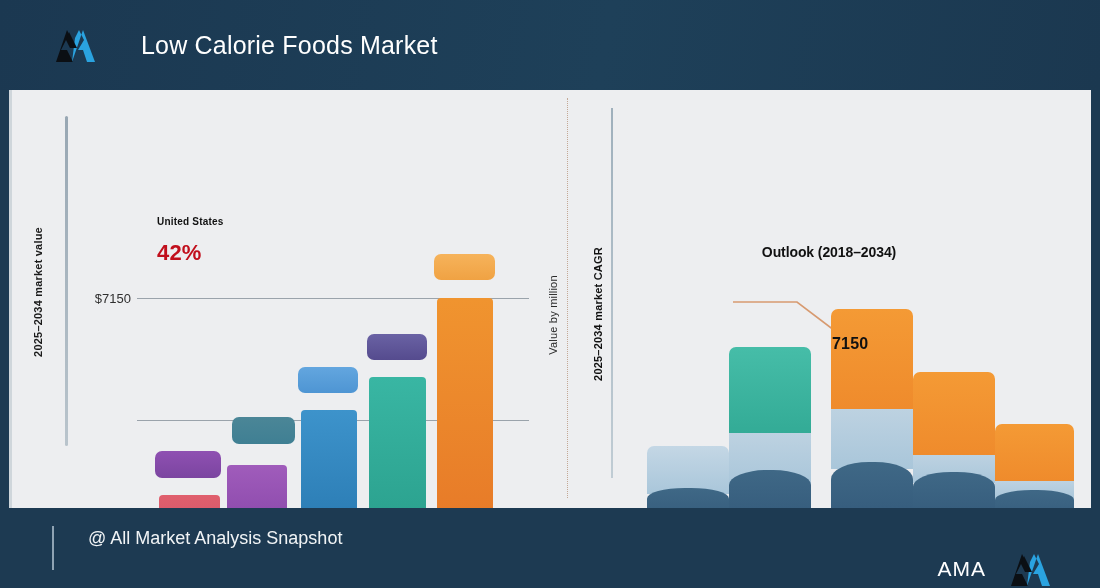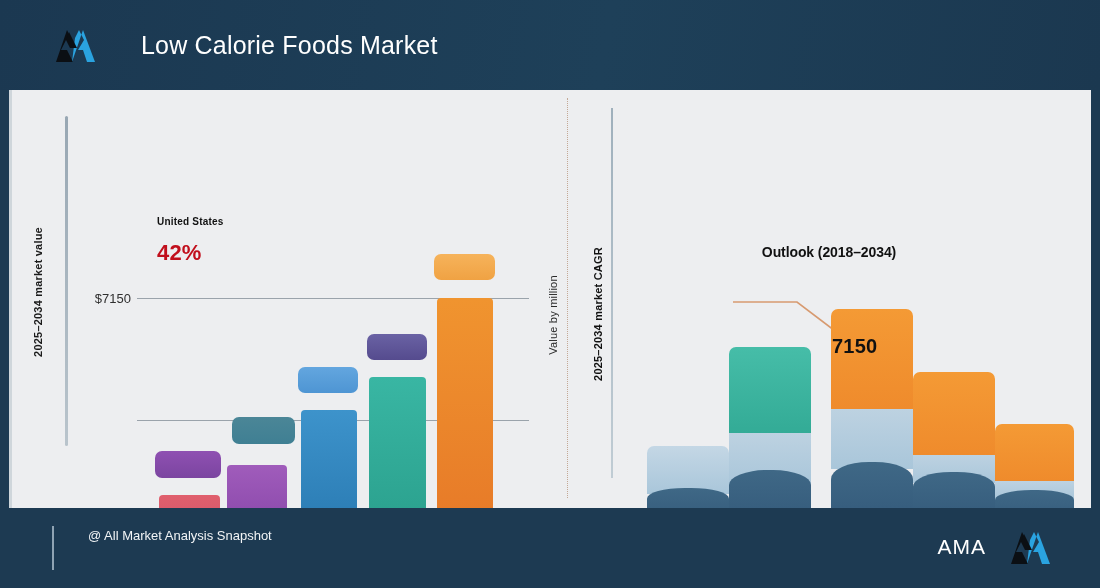--- a/index.html
+++ b/index.html
@@ -108,29 +108,29 @@
 
   .sbar { position: absolute; border-radius: 7px 7px 0 0; overflow: hidden; }
   .seg-top { position: absolute; left:0; right:0; top:0; }
   .seg-mid { position: absolute; left:0; right:0; }
   .seg-bot { position: absolute; left:0; right:0; bottom:0; border-radius: 46% 46% 0 0 / 26% 26% 0 0; }
 
   .r-baseline { position: absolute; left: 620px; top: 438px; width: 445px; height: 1.5px; background: #b7c0c7; }
   .rxtick { position: absolute; top: 443px; font-size: 12px; color: #1a1a1a; text-align: center; letter-spacing:.2px; }
   .val-label {
     position: absolute; left: 823px; top: 245px;
-    font-size: 20px; font-weight: 700; color: #111; letter-spacing: .2px; z-index: 6;
+    font-size: 16px; font-weight: 700; color: #111; letter-spacing: .2px; z-index: 6;
   }
 
   
   .footer { position: absolute; left: 0; top: 508px; width: 1100px; height: 80px; background: #1d3a52; }
   .foot-rule { position: absolute; left: 52px; top: 18px; width: 2px; height: 44px; background: #8fa3b3; }
-  .foot-l1 { position: absolute; left: 88px; top: 20px; color: #f1f4f6; font-size: 13px; }
+  .foot-l1 { position: absolute; left: 88px; top: 20px; color: #f1f4f6; font-size: 18px; }
   .foot-l2 { position: absolute; left: 88px; top: 44px; color: #f1f4f6; font-size: 14px; }
-  .foot-brand { position: absolute; right: 48px; top: 20px; display: flex; align-items: center; gap: 10px; }
+  .foot-brand { position: absolute; right: 48px; top: 42px; display: flex; align-items: center; gap: 10px; }
   .foot-brand-text { color: #ffffff; font-size: 21px; letter-spacing: 1px; }
 </style>
 </head>
 <body>
 
 <div class="page">
 
   <div class="header">
     <svg class="logo-mark" viewBox="0 0 54 38">
       <path d="M14 36 L25 4 L30 14 L24 14 L19 24 L25 24 L31 36 Z" fill="#0b0f14"></path>

